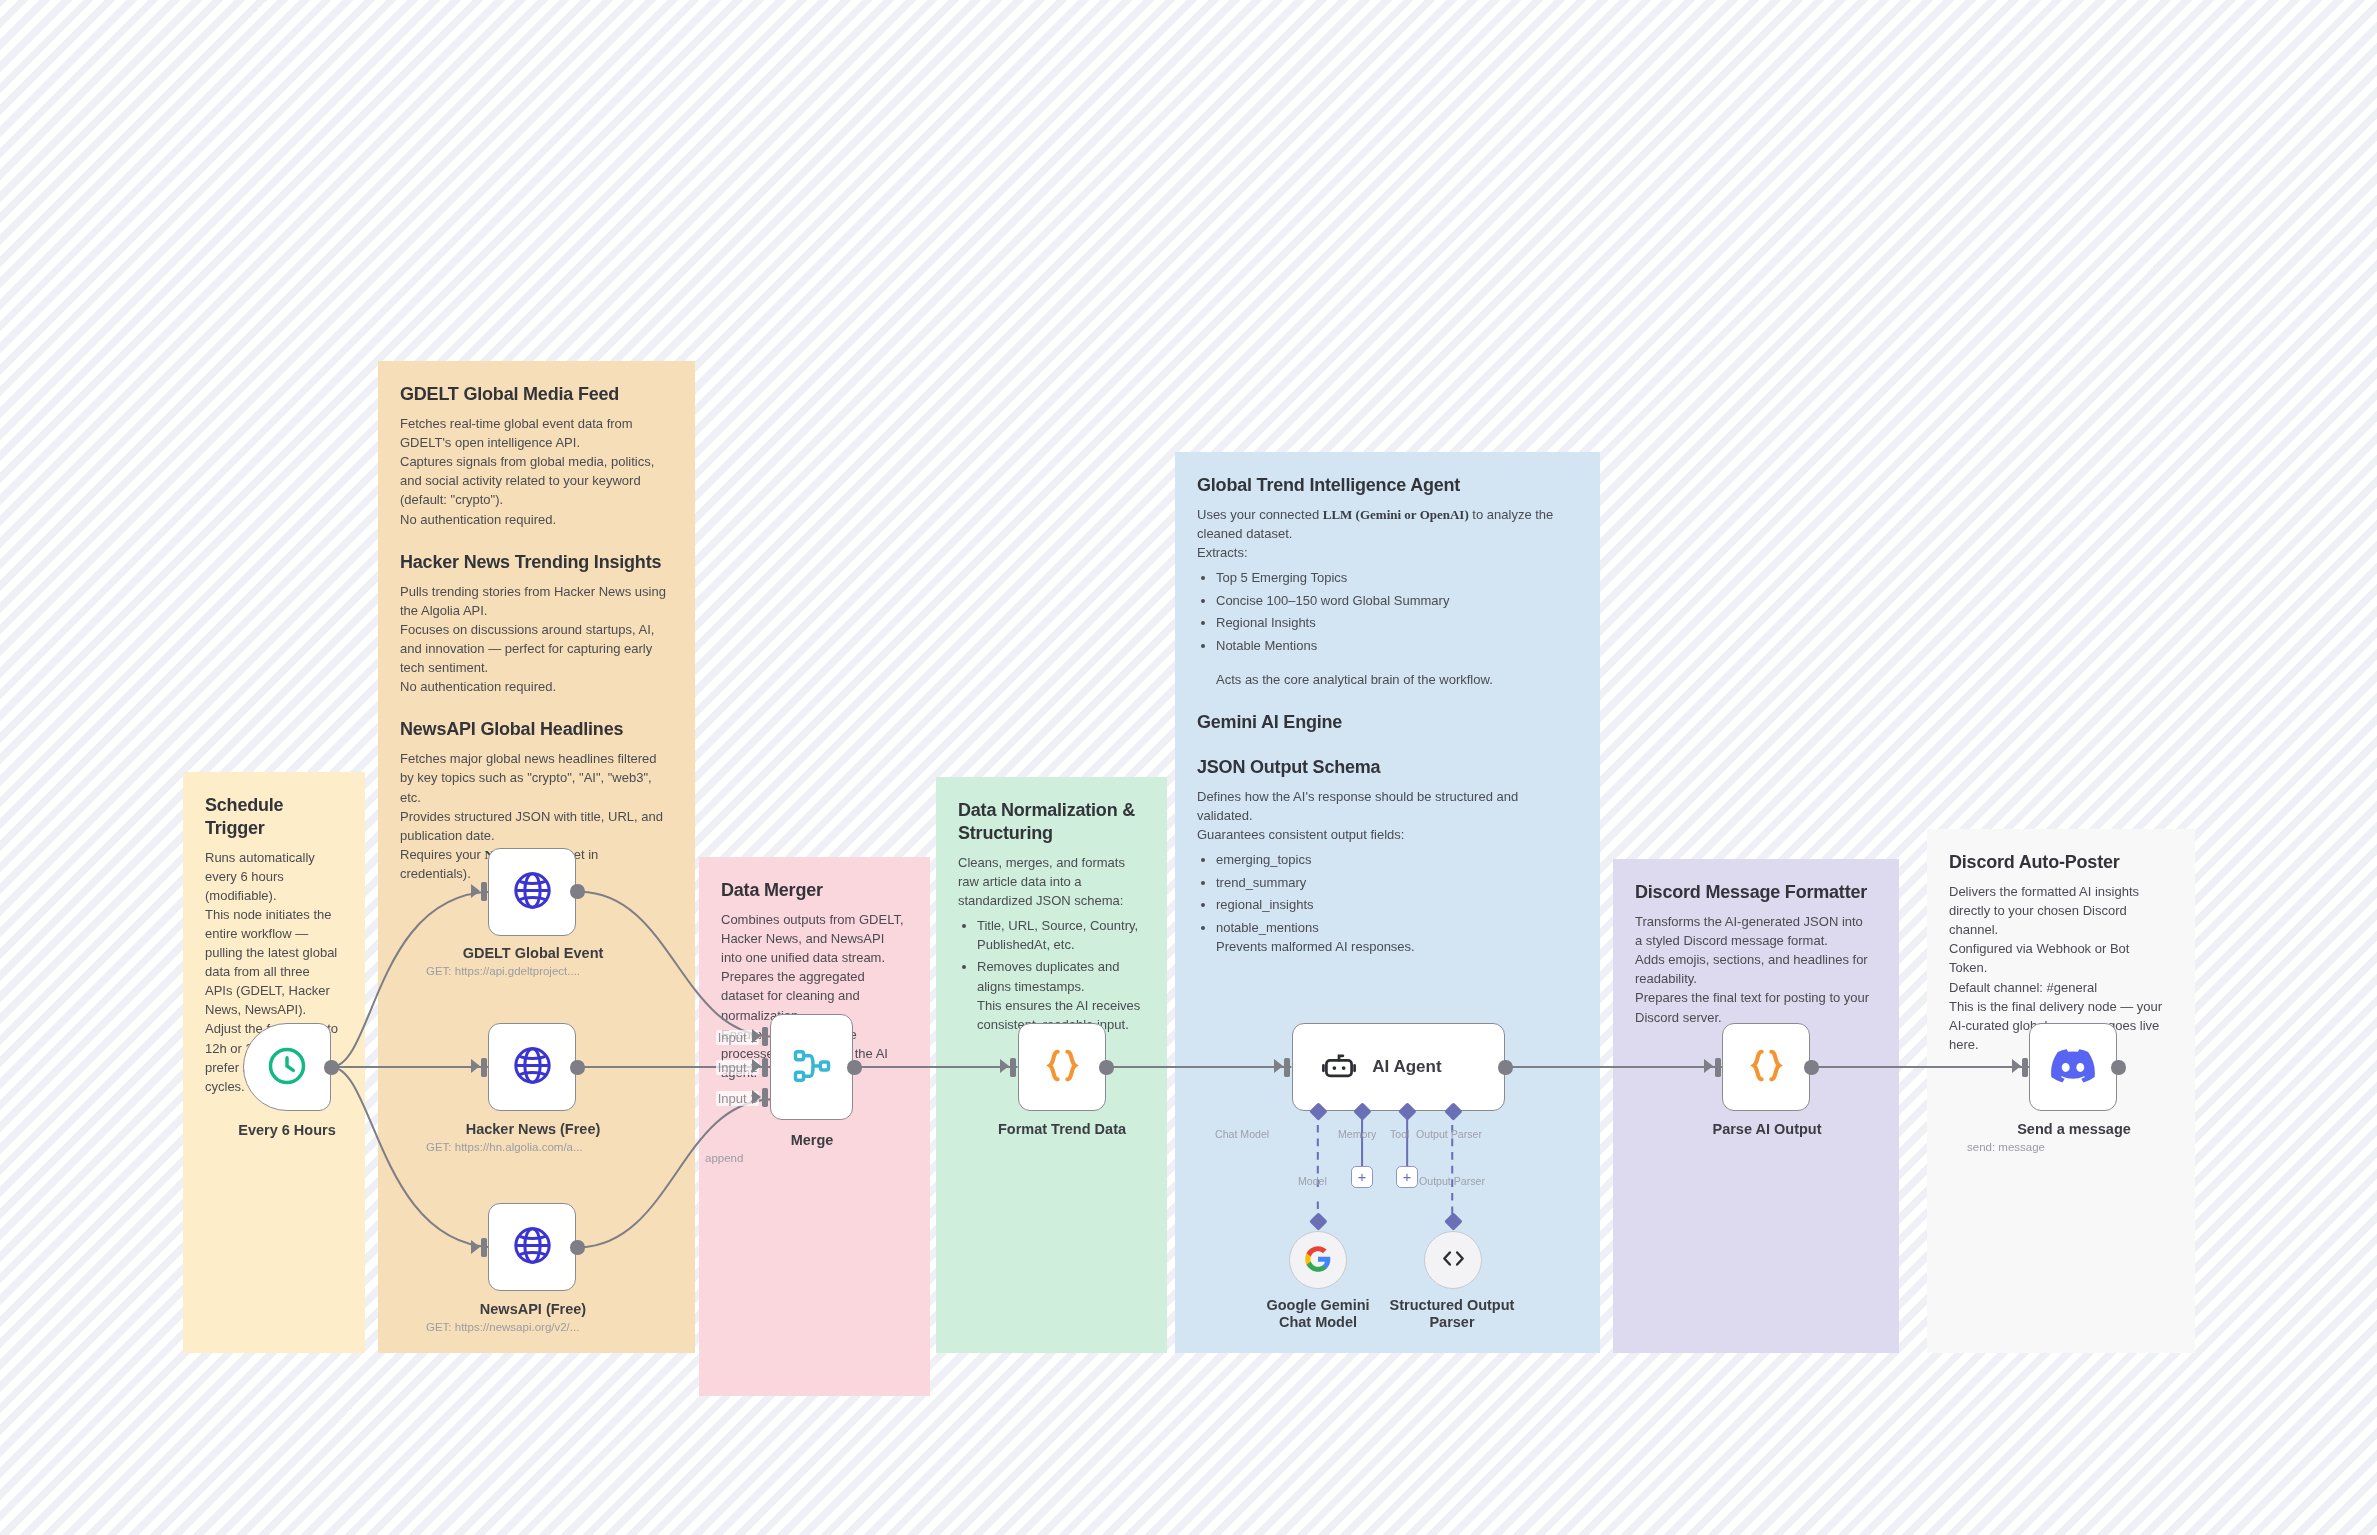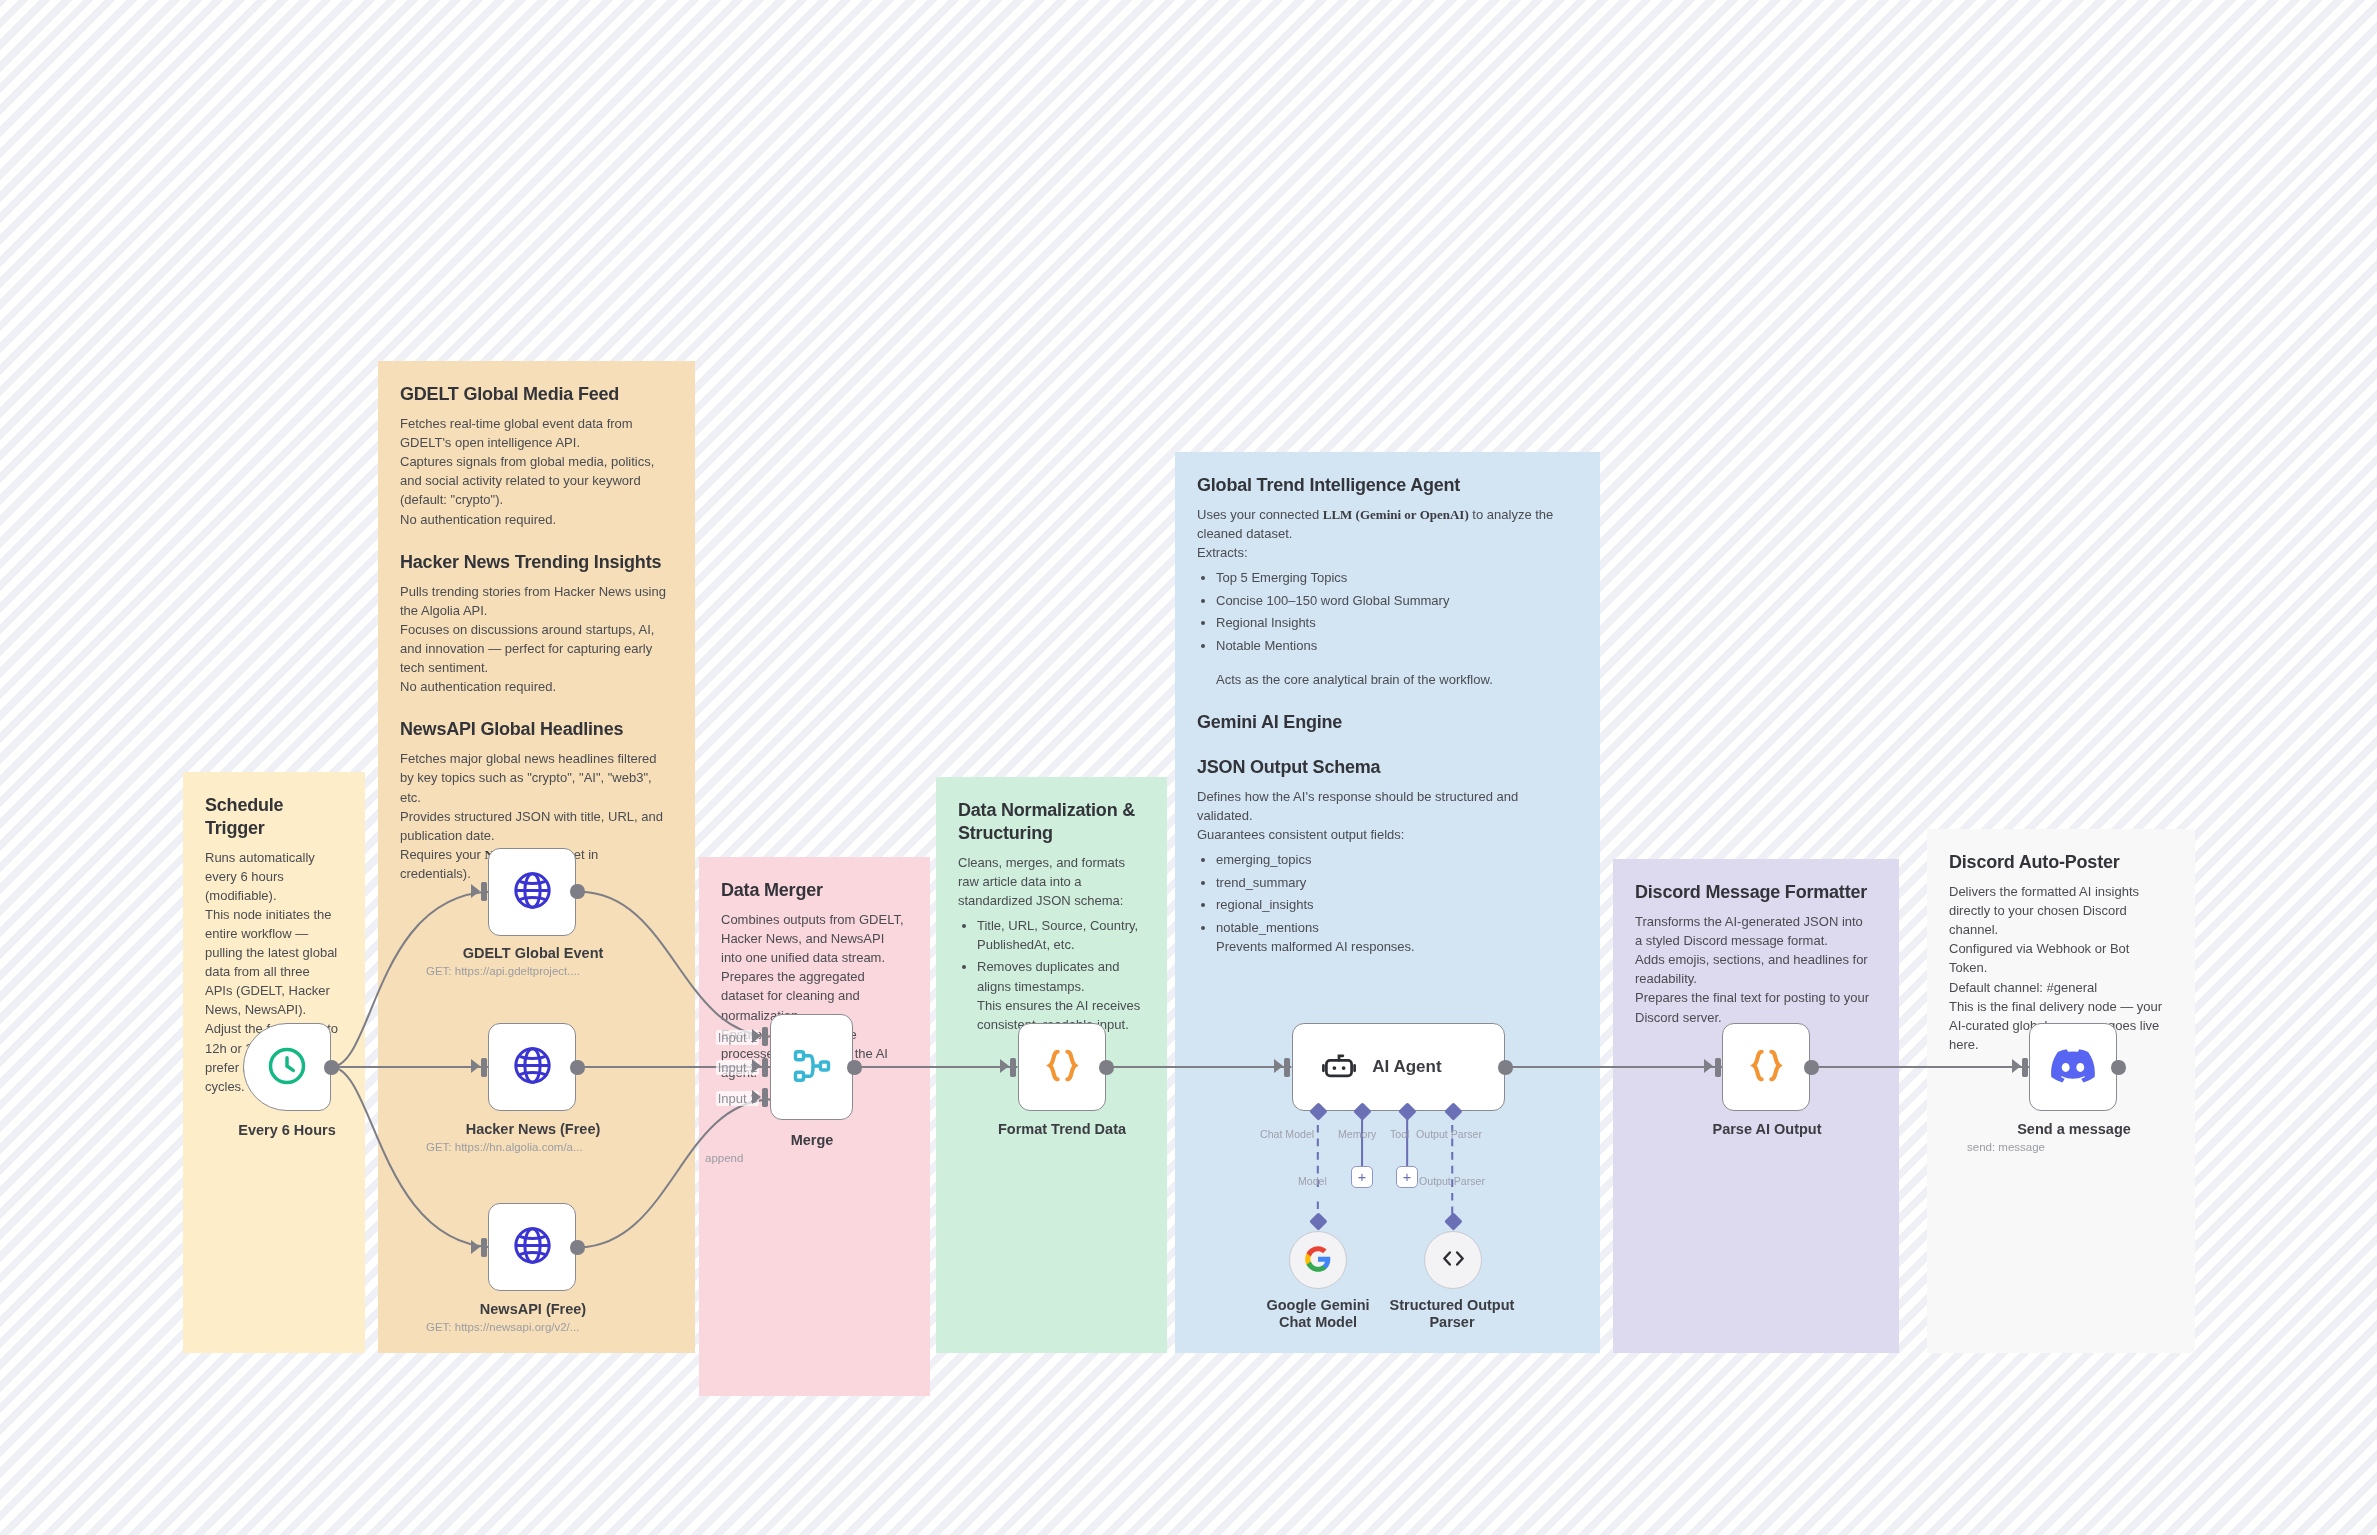--- a/index.html
+++ b/index.html
@@ -386,21 +386,21 @@
     </span>
     <span class="agent-label">AI Agent</span>
   </div>
   <div class="dot" style="left:1498px; top:1060px;"></div>
 
   <div class="diamond" style="left:1312px; top:1105px;"></div>
   <div class="diamond" style="left:1356px; top:1105px;"></div>
   <div class="diamond" style="left:1401px; top:1105px;"></div>
   <div class="diamond" style="left:1447px; top:1105px;"></div>
 
-  <div class="subport-label" style="left:1260px; top:1128px;">Chat Model</div>
+  <div class="subport-label" style="left:1215px; top:1128px;">Chat Model</div>
   <div class="subport-label" style="left:1338px; top:1128px;">Memory</div>
   <div class="subport-label" style="left:1390px; top:1128px;">Tool</div>
   <div class="subport-label" style="left:1416px; top:1128px;">Output Parser</div>
 
   <div class="plusbox" style="left:1351px; top:1166px;">+</div>
   <div class="plusbox" style="left:1396px; top:1166px;">+</div>
 
   <div class="subport-label" style="left:1298px; top:1175px;">Model</div>
   <div class="subport-label" style="left:1419px; top:1175px;">Output Parser</div>
 

